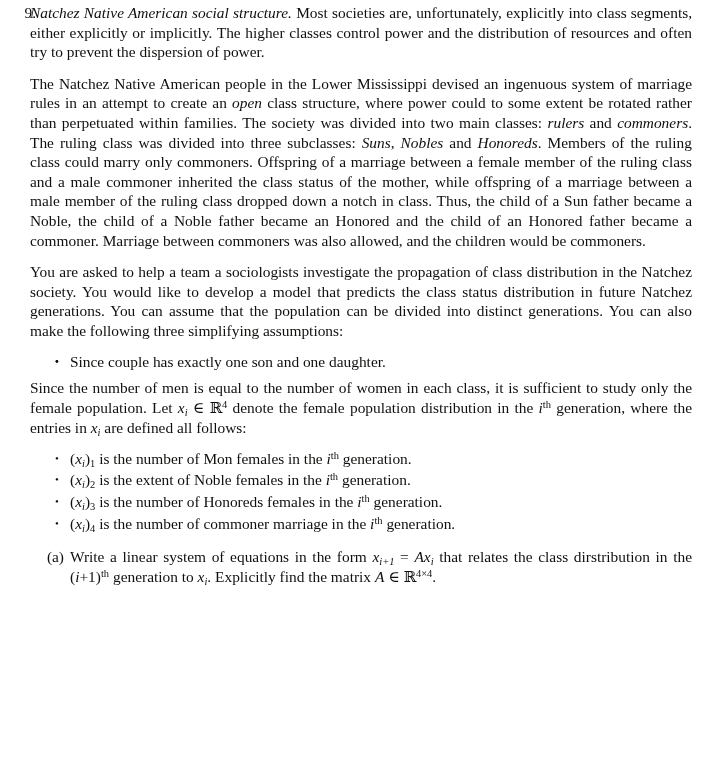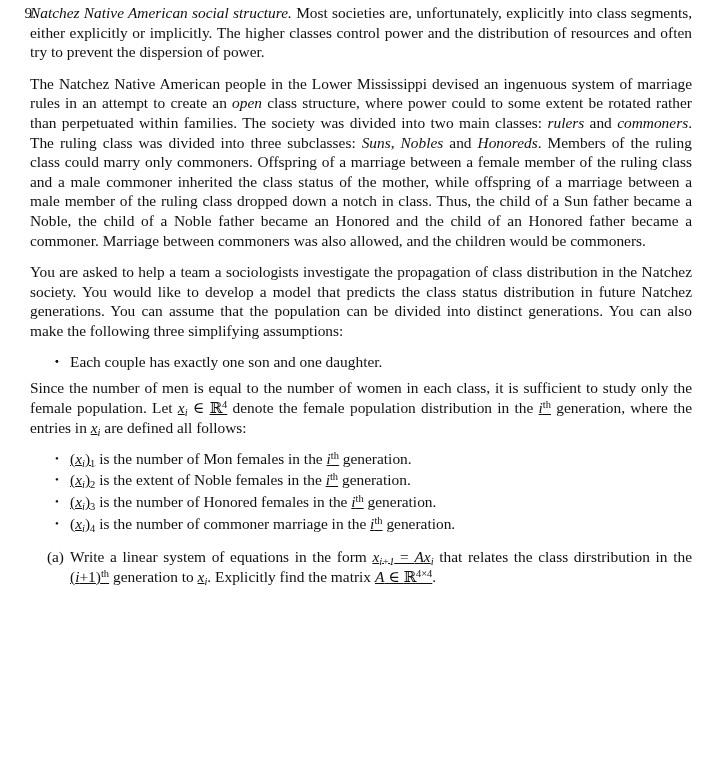--- a/index.html
+++ b/index.html
@@ -106,21 +106,20 @@
     text-align: right;
     font-size: 15.4px;
     line-height: 19.6px;
   }
 
   
   .math {
     font-family: "Liberation Serif", "DejaVu Serif", serif;
     font-style: italic;
     white-space: nowrap;
-    text-decoration: underline;
   }
   .math .up { font-style: normal; }
   .mathrm { font-style: normal; }
   sub, sup {
     font-size: 68%;
     line-height: 0;
     font-style: normal;
   }
   sub.it, sup.it { font-style: italic; }
   sub { vertical-align: -0.28em; }
@@ -146,31 +145,31 @@
 
       <p class="para"><em class="it">Natchez Native American social structure.</em><span> Most societies are, unfortunately, explicitly into class segments, either explicitly or implicitly. The higher classes control power and the distribution of resources and often try to prevent the dispersion of power.</span></p>
 
       <p class="para"><span>The Natchez Native American people in the Lower Mississippi devised an ingenuous system of marriage rules in an attempt to create an </span><em class="it">open</em><span> class structure, where power could to some extent be rotated rather than perpetuated within families. The society was divided into two main classes: </span><em class="it">rulers</em><span> and </span><em class="it">commoners</em><span>. The ruling class was divided into three subclasses: </span><em class="it">Suns</em><span>, </span><em class="it">Nobles</em><span> and </span><em class="it">Honoreds</em><span>. Members of the ruling class could marry only commoners. Offspring of a marriage between a female member of the ruling class and a male commoner inherited the class status of the mother, while offspring of a marriage between a male member of the ruling class dropped down a notch in class. Thus, the child of a Sun father became a Noble, the child of a Noble father became an Honored and the child of an Honored father became a commoner. Marriage between commoners was also allowed, and the children would be commoners.</span></p>
 
       <p class="para">You are asked to help a team a sociologists investigate the propagation of class distribution in the Natchez society. You would like to develop a model that predicts the class status distribution in future Natchez generations. You can assume that the population can be divided into distinct generations. You can also make the following three simplifying assumptions:</p>
 
       <ul class="bullets">
         <li><span class="dot">•</span></li>
         <li><span class="dot">•</span></li>
-        <li><span class="dot">•</span><span>Each couple has exactly one son and one daughter.</span></li>
+        <li><span class="dot">•</span><span>Since couple has exactly one son and one daughter.</span></li>
       </ul>
 
       <p class="para gap-before"><span>Since the number of men is equal to the number of women in each class, it is sufficient to study only the female population. Let </span><span class="math"><span>x</span><sub class="it">i</sub></span><span class="mathrm"> ∈ </span><span class="math nb"><span class="bbR">ℝ</span><sup>4</sup></span><span> denote the female population distribution in the </span><span class="math nb"><span>i</span><sup>th</sup></span><span> generation, where the entries in </span><span class="math"><span>x</span><sub class="it">i</sub></span><span> are defined all follows:</span></p>
 
       <ul class="bullets tight">
         <li><span class="dot">•</span><span class="math nb"><span class="up">(</span><span>x</span><sub class="it">i</sub><span class="up">)</span><sub>1</sub></span><span> is the number of Mon females in the </span><span class="math nb"><span>i</span><sup>th</sup></span><span> generation.</span></li>
 
         <li><span class="dot">•</span><span class="math nb"><span class="up">(</span><span>x</span><sub class="it">i</sub><span class="up">)</span><sub>2</sub></span><span> is the extent of Noble females in the </span><span class="math nb"><span>i</span><sup>th</sup></span><span> generation.</span></li>
 
-        <li><span class="dot">•</span><span class="math nb"><span class="up">(</span><span>x</span><sub class="it">i</sub><span class="up">)</span><sub>3</sub></span><span> is the number of Honored females in the </span><span class="math nb"><span>i</span><sup>th</sup></span><span> generation.</span></li>
+        <li><span class="dot">•</span><span class="math nb"><span class="up">(</span><span>x</span><sub class="it">i</sub><span class="up">)</span><sub>3</sub></span><span> is the number of Honoreds females in the </span><span class="math nb"><span>i</span><sup>th</sup></span><span> generation.</span></li>
 
         <li><span class="dot">•</span><span class="math nb"><span class="up">(</span><span>x</span><sub class="it">i</sub><span class="up">)</span><sub>4</sub></span><span> is the number of commoner marriage in the </span><span class="math nb"><span>i</span><sup>th</sup></span><span> generation.</span></li>
       </ul>
 
       <ol class="parts">
         <li><span class="label">(a)</span><span>Write a linear system of equations in the form </span><span class="math nb"><span>x</span><sub class="it">i+1</sub><span class="up"> = </span><span>A</span><span>x</span><sub class="it">i</sub></span><span> that relates the class dirstribution in the </span><span class="math nb"><span class="up">(</span><span>i</span><span class="up">+1</span><span class="up">)</span><sup>th</sup></span><span> generation to </span><span class="math nb"><span>x</span><sub class="it">i</sub></span><span>. Explicitly find the matrix </span><span class="math nb"><span>A</span><span class="up"> ∈ </span><span class="bbR">ℝ</span><sup>4×4</sup></span><span>.</span></li>
       </ol>
 
     </div>
   </div>

